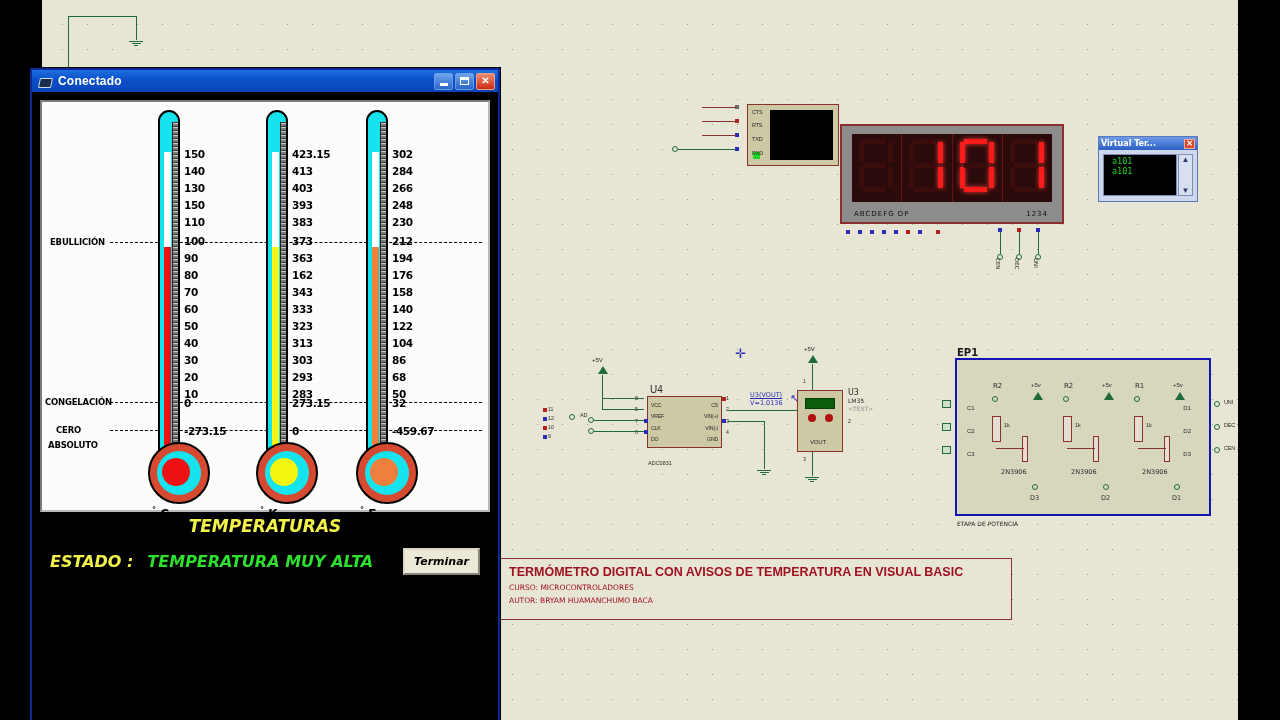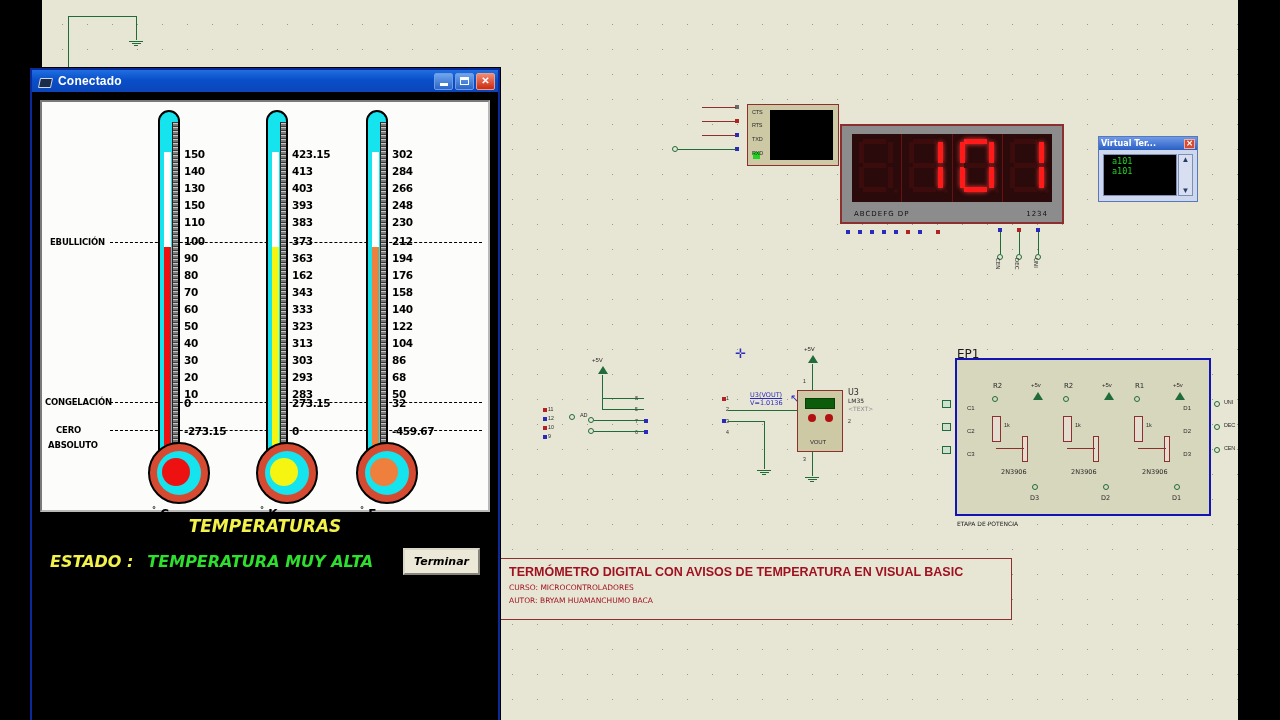--- a/index.html
+++ b/index.html
@@ -143,22 +143,22 @@
   #vtscr { position:absolute; left:4px; top:17px; width:74px; bottom:5px; background:#000;
            border:1px solid #7e8fb5; color:#22d422; font-size:8.5px; padding:1px 8px;
            font-family:"DejaVu Sans Mono", monospace; line-height:10px; }
   #vtsb  { position:absolute; right:4px; top:17px; width:15px; bottom:5px; background:#d8dff0;
            border:1px solid #7e8fb5; display:flex; flex-direction:column; justify-content:space-between;}
   #vtsb span{ display:block; text-align:center; font-size:8px; color:#2a3c66; }
 
   
   #ep1 { position:absolute; left:913px; top:358px; width:256px; height:158px;
          background:#d7d7bd; border:2px solid #1414b4; }
-  #ep1 .cap{ position:absolute; left:0; top:-13px; font-size:12px; color:#1a1a1a;
-             font-family:"DejaVu Sans", sans-serif;}
+  #ep1 .cap{ position:absolute; left:0; top:-13px; font-size:10px; color:#1a1a1a;
+             font-family:"DejaVu Sans", sans-serif;font-weight:bold;}
   #ep1 .foot{ position:absolute; left:0; bottom:-13px; font-size:6px; color:#1a1a1a;
              font-family:"DejaVu Sans", sans-serif;}
   .res { position:absolute; width:9px; height:26px; background:#e4ded0; border:1px solid #8b2f2f; }
   .res .v{ position:absolute; left:11px; top:5px; font-size:5.5px; color:#2a2a2a; }
   .trn { position:absolute; width:6px; height:26px; background:#e4ded0; border:1.5px solid #8b2f2f; }
   .trlbl{ position:absolute; font-size:6.5px; color:#2a2a2a; font-family:"DejaVu Sans", sans-serif;}
   .port{ position:absolute; font-size:6px; color:#2a2a2a; }
   .parrow{ position:absolute; width:9px; height:8px; background:#cfe0cf; border:1px solid #1f6b3a;}
 
   
@@ -339,20 +339,32 @@
     <div class="pinnum" style="left:506px; top:424px;">10</div>
     <div class="pinnum" style="left:506px; top:433px;">9</div>
     <div class="pinsq r" style="left:501px; top:408px;"></div>
     <div class="pinsq" style="left:501px; top:417px;"></div>
     <div class="pinsq r" style="left:501px; top:426px;"></div>
     <div class="pinsq" style="left:501px; top:435px;"></div>
     <div class="term" style="left:527px; top:414px;"></div>
     <div class="pinlbl" style="left:538px; top:412px;">AD</div>
     <div class="txt" style="left:455px; top:371px; font-size:6px;">1</div>
 
+    <div class="ic" style="left:605px; top:396px; width:75px; height:52px;">
+      <div class="nm">U4</div>
+      <div class="pn" style="left:3px; top:5px;">VCC</div>
+      <div class="pn" style="left:3px; top:16px;">VREF</div>
+      <div class="pn" style="left:3px; top:28px;">CLK</div>
+      <div class="pn" style="left:3px; top:39px;">DO</div>
+      <div class="pn" style="right:3px; top:5px;">CS</div>
+      <div class="pn" style="right:3px; top:16px;">VIN(+)</div>
+      <div class="pn" style="right:3px; top:28px;">VIN(-)</div>
+      <div class="pn" style="right:3px; top:39px;">GND</div>
+      <div class="sub">ADC0831</div>
+    </div>
     <div class="pinnum" style="left:593px; top:395px;">8</div>
     <div class="pinnum" style="left:593px; top:406px;">5</div>
     <div class="pinnum" style="left:593px; top:418px;">7</div>
     <div class="pinnum" style="left:593px; top:429px;">6</div>
     <div class="pinnum" style="left:684px; top:395px;">1</div>
     <div class="pinnum" style="left:684px; top:406px;">2</div>
     <div class="pinnum" style="left:684px; top:418px;">3</div>
     <div class="pinnum" style="left:684px; top:429px;">4</div>
     <div class="pinsq r" style="left:680px; top:397px;"></div>
     <div class="pinsq" style="left:680px; top:419px;"></div>

